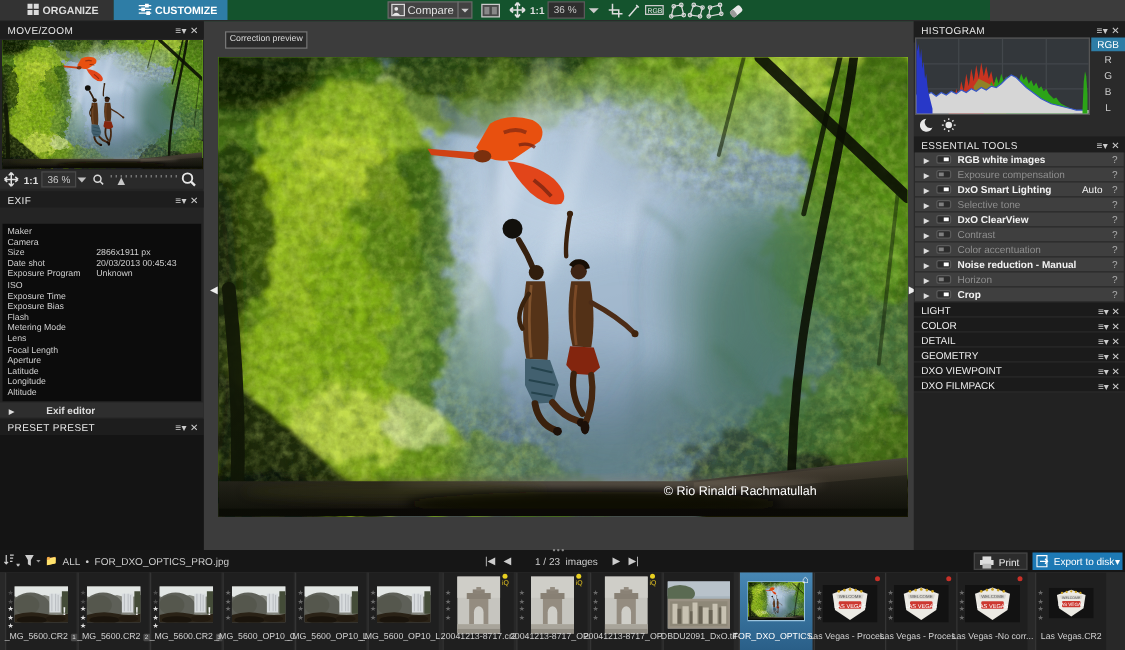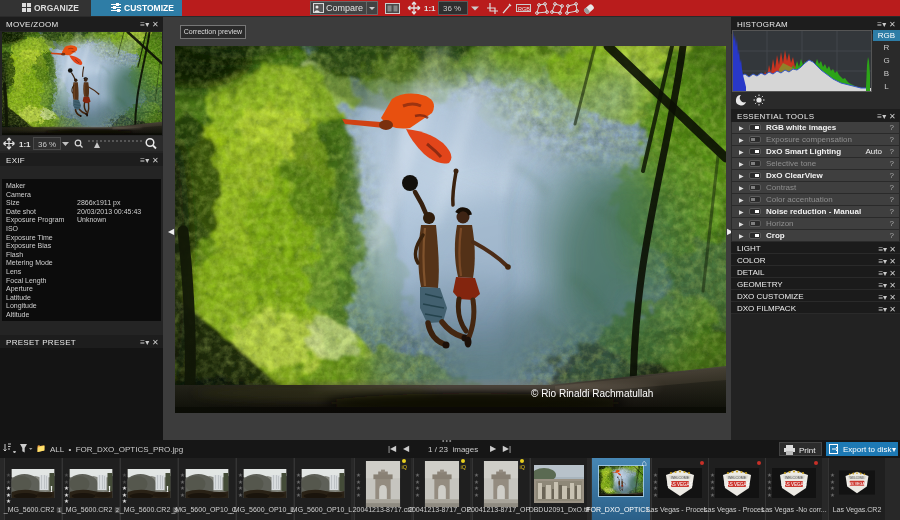--- a/index.html
+++ b/index.html
@@ -303,21 +303,21 @@
             <circle cx="22" cy="3.5" r="1.1"></circle>
             <circle cx="26.5" cy="4" r="1.1"></circle>
             <circle cx="31" cy="5" r="1.1"></circle>
           </g>
         <text x="22" y="10.5" text-anchor="middle" font-size="3.5" fill="#555" font-family="Liberation Sans">WELCOME</text>
         <text x="22" y="18" text-anchor="middle" font-size="4.5" fill="#fff" font-family="Liberation Sans">LAS VEGAS</text>
       </symbol>
     </defs>
   </svg>
 
-  <div class="abs" style="left:0;top:0;width:900px;height:17px;background:#b91c1c;border-bottom:1px solid #2a2a2a;">
+  <div class="abs" style="left:0;top:0;width:792px;height:17px;background:#14532d;border-bottom:1px solid #2a2a2a;">
 
     <div class="abs" style="left:0;top:0;width:91px;height:16px;background:#333333;color:#dcdcdc;font-size:8.5px;font-weight:bold;">
       <span class="abs" style="left:22px;top:3px;width:9px;height:9px;">
         <span class="abs" style="left:0;top:0;width:4px;height:4px;background:#dcdcdc;"></span>
         <span class="abs" style="left:5px;top:0;width:4px;height:4px;background:#dcdcdc;"></span>
         <span class="abs" style="left:0;top:5px;width:4px;height:4px;background:#dcdcdc;"></span>
         <span class="abs" style="left:5px;top:5px;width:4px;height:4px;background:#dcdcdc;"></span>
       </span>
       <span class="abs" style="left:34px;top:3px;">ORGANIZE</span>
     </div>
@@ -436,20 +436,24 @@
         <div>Flash</div>
         <div>Metering Mode</div>
         <div>Lens</div>
         <div>Focal Length</div>
         <div>Aperture</div>
         <div>Latitude</div>
         <div>Longitude</div>
         <div>Altitude</div>
       </div>
     </div>
+    <div class="abs" style="left:0;top:305px;width:163px;height:12px;background:#2e2e2e;color:#ddd;font-size:8px;">
+      <span class="abs" style="left:7px;top:3px;font-size:6px;">▶</span>
+      <span class="abs" style="left:37px;top:2px;font-weight:bold;">Exif editor</span>
+    </div>
     <div class="hdr abs" style="left:0;top:318px;width:163px;height:13px;">
       <span class="abs" style="left:6px;top:3px;">PRESET PRESET</span>
       <span class="hicons">≡▾ ✕</span>
     </div>
     <div class="abs" style="left:0;top:331px;width:163px;height:92px;background:#141414;"></div>
   </div>
 
   <span class="abs" style="left:168px;top:227px;color:#eee;font-size:8px;">◀</span>
   <span class="abs" style="left:727px;top:227px;color:#eee;font-size:8px;">▶</span>
 
@@ -597,21 +601,21 @@
         </div>
       <div class="shdr" style="top:24px;">
           <span class="sl">DETAIL</span>
           <span class="hicons">≡▾ ✕</span>
         </div>
       <div class="shdr" style="top:36px;">
           <span class="sl">GEOMETRY</span>
           <span class="hicons">≡▾ ✕</span>
         </div>
       <div class="shdr" style="top:48px;">
-          <span class="sl">DXO CUSTOMIZE</span>
+          <span class="sl">DXO VIEWPOINT</span>
           <span class="hicons">≡▾ ✕</span>
         </div>
       <div class="shdr" style="top:60px;">
           <span class="sl">DXO FILMPACK</span>
           <span class="hicons">≡▾ ✕</span>
         </div>
     </div>
     <div class="abs" style="left:0;top:297px;width:169px;height:126px;background:#222222;"></div>
   </div>
 

